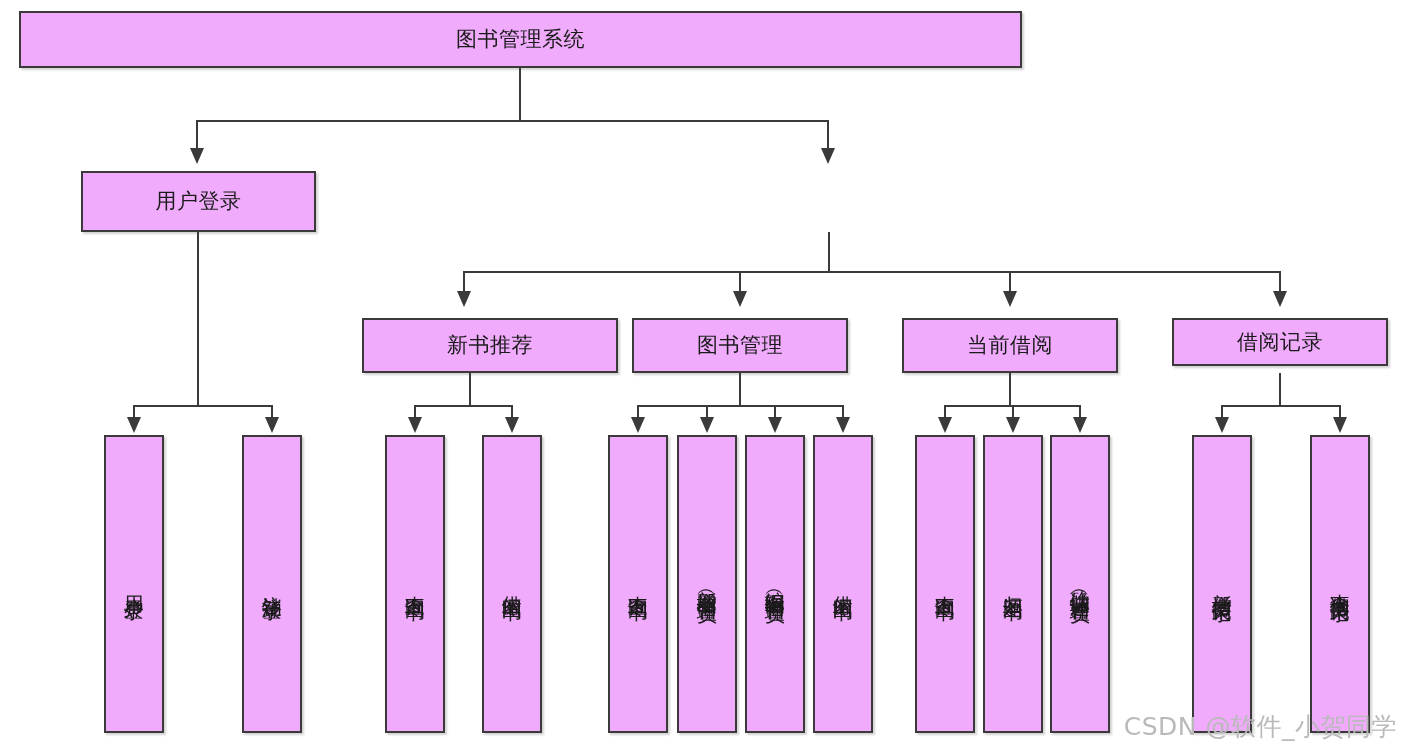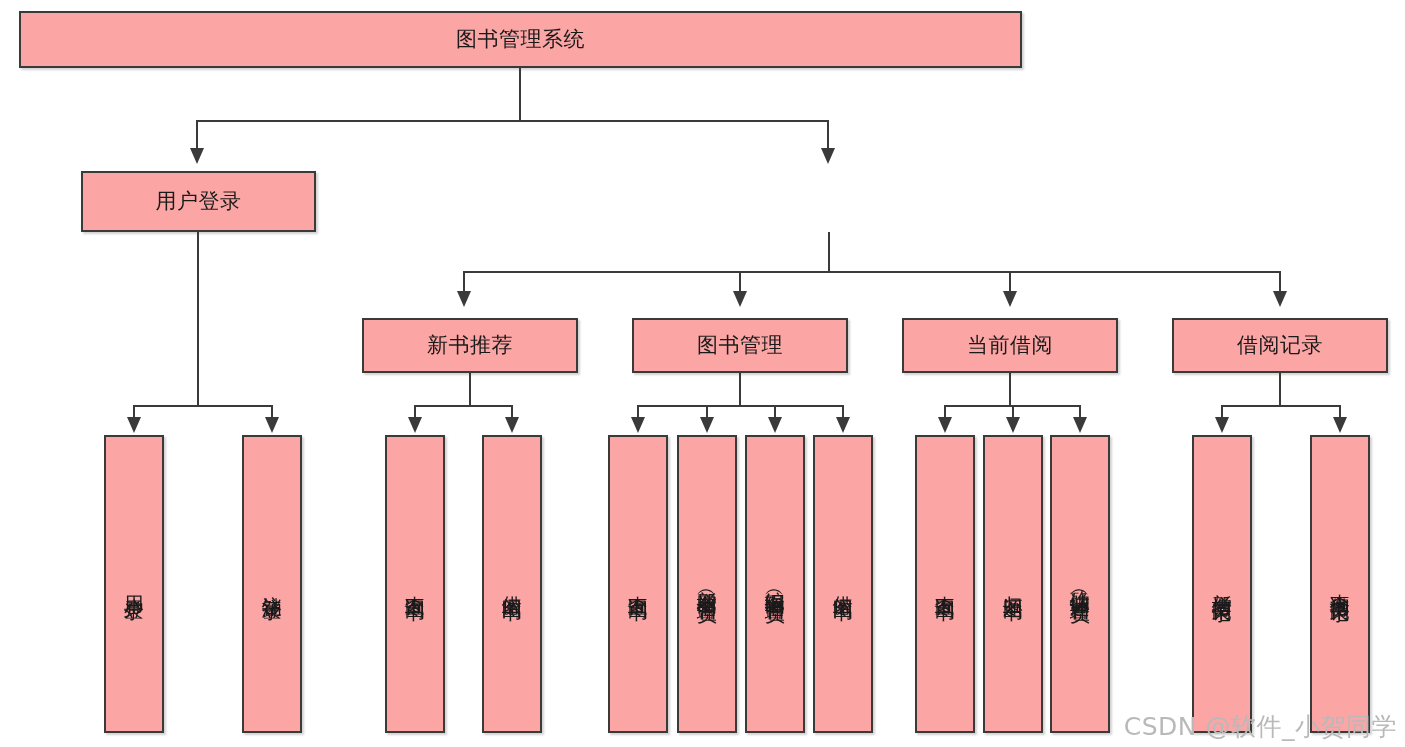--- a/index.html
+++ b/index.html
@@ -15,21 +15,21 @@
     width: 1405px;
     height: 747px;
     background: #ffffff;
     overflow: hidden;
   }
 
   
   .node {
     position: absolute;
     box-sizing: border-box;
-    background: #fca5a5;
+    background: #f0abfc;
     border: 2px solid #3a3a3a;
     box-shadow: 2px 2px 2px rgba(0,0,0,0.18);
     display: flex;
     align-items: center;
     justify-content: center;
     color: #1a1a1a;
   }
   .node .label {
     font-size: 21px;
     line-height: 1.18;
@@ -132,30 +132,30 @@
 
   <div class="vline" style="left:739px; top:271px; width:2px; height:22px;"></div>
   <div class="arrow" style="left:733px; top:291px;"></div>
 
   <div class="vline" style="left:1009px; top:271px; width:2px; height:22px;"></div>
   <div class="arrow" style="left:1003px; top:291px;"></div>
 
   <div class="vline" style="left:1279px; top:271px; width:2px; height:22px;"></div>
   <div class="arrow" style="left:1273px; top:291px;"></div>
 
-  <div class="node horiz" style="left:362px; top:318px; width:216px; height:55px;">
+  <div class="node horiz" style="left:362px; top:318px; width:256px; height:55px;">
     <span class="label">新书推荐</span>
   </div>
   <div class="node horiz" style="left:632px; top:318px; width:216px; height:55px;">
     <span class="label">图书管理</span>
   </div>
   <div class="node horiz" style="left:902px; top:318px; width:216px; height:55px;">
     <span class="label">当前借阅</span>
   </div>
-  <div class="node horiz" style="left:1172px; top:318px; width:216px; height:55px;">
+  <div class="node horiz" style="left:1172px; top:318px; width:216px; height:48px;">
     <span class="label">借阅记录</span>
   </div>
 
   <div class="vline" style="left:469px; top:373px; width:2px; height:33px;"></div>
   <div class="hline" style="left:414px; top:405px; width:99px; height:2px;"></div>
   <div class="vline" style="left:414px; top:405px; width:2px; height:14px;"></div>
   <div class="arrow" style="left:408px; top:417px;"></div>
   <div class="vline" style="left:511px; top:405px; width:2px; height:14px;"></div>
   <div class="arrow" style="left:505px; top:417px;"></div>
 

